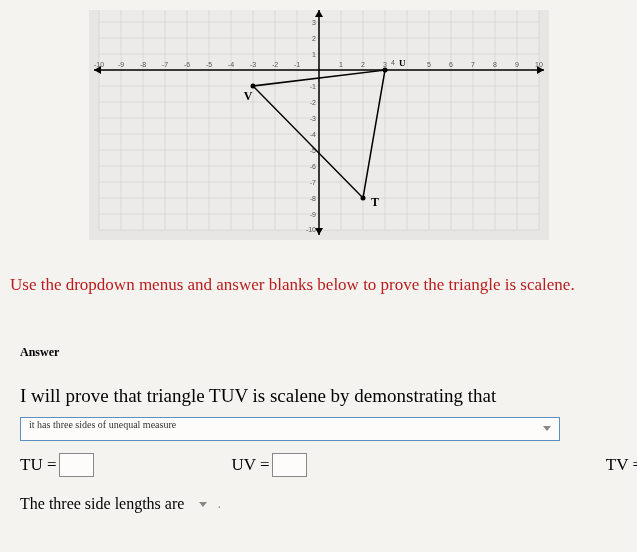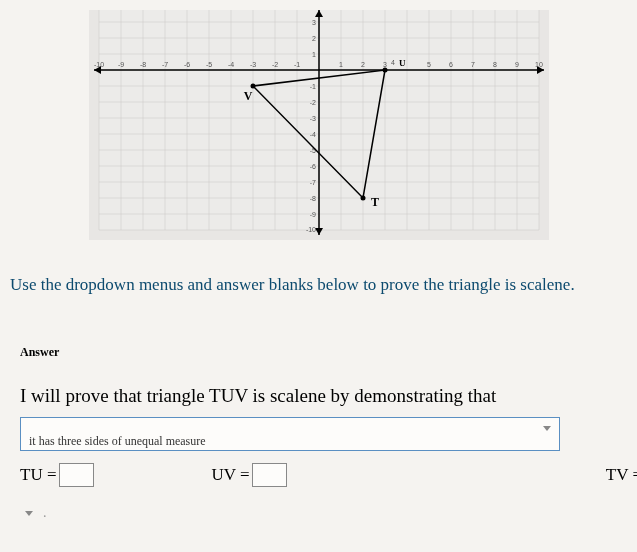--- a/index.html
+++ b/index.html
@@ -13,37 +13,37 @@
     }
     .graph-container {
       position: relative;
       width: 460px;
       height: 230px;
       margin: 0 auto;
       margin-top: 10px;
     }
     .instruction {
       font-size: 17px;
-      color: #0c4a6e;
+      color: #b91c1c;
       margin: 35px 0 0 10px;
       padding-right: 10px;
     }
     .answer-heading {
       font-size: 12px;
       font-weight: bold;
       margin: 50px 0 0 20px;
     }
     .proof-text {
       font-size: 19px;
       margin: 25px 0 0 20px;
     }
     .dropdown-main {
       margin: 10px 0 0 20px;
-      padding: 16px 8px;
-      font-size: 12px;
+      padding: 1px 8px;
+      font-size: 10px;
       font-family: 'Times New Roman', serif;
       border: 1px solid #5a8fc2;
       background: #fdfcfa;
       color: #333;
       width: 540px;
       height: 24px;
       position: relative;
     }
     .dropdown-main::after {
       content: "";
@@ -51,20 +51,21 @@
       right: 8px;
       top: 8px;
       border-left: 4px solid transparent;
       border-right: 4px solid transparent;
       border-top: 5px solid #888;
     }
     .equation-row {
       margin: 12px 0 0 20px;
       display: flex;
       align-items: center;
+      gap: 20px;
     }
     .equation-group {
       display: flex;
       align-items: center;
       gap: 2px;
       font-size: 17px;
     }
     .eq-label { font-size: 17px; }
     .eq-input {
       width: 35px;
@@ -216,15 +217,16 @@
   <div class="equation-group" style="margin-left:118px;">
     <span class="eq-label">UV =</span>
     <input class="eq-input" type="text" value="" style="">
   </div>
   <div class="equation-group" style="margin-left:auto; margin-right:-5px;">
     <span class="eq-label">TV =</span>
   </div>
 </div>
 
 <div class="bottom-text">
+  <span>The three side lengths are</span>
   <span class="small-dropdown-arrow"></span>
   <span style="font-size:14px;color:#999;">.</span>
 </div>
 
 </body></html>

